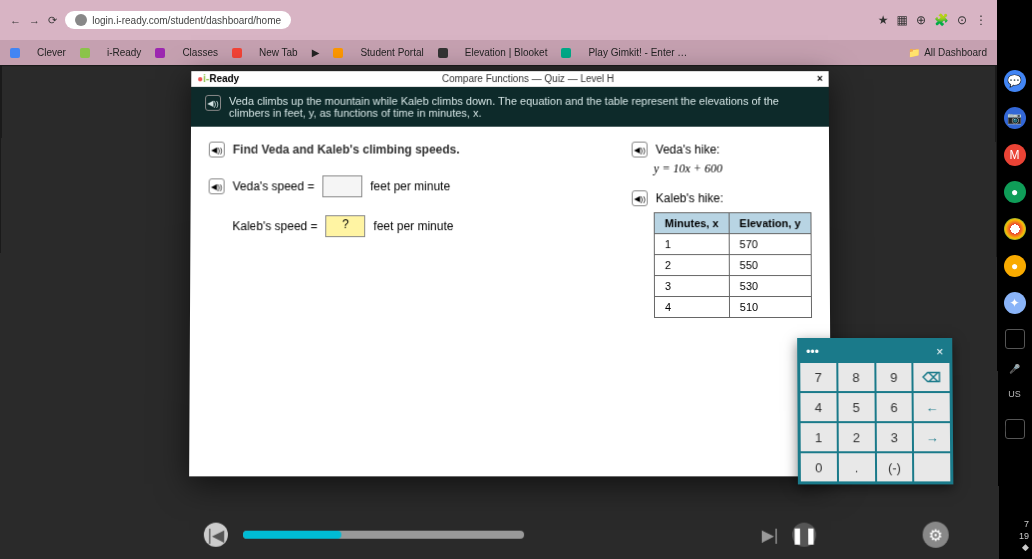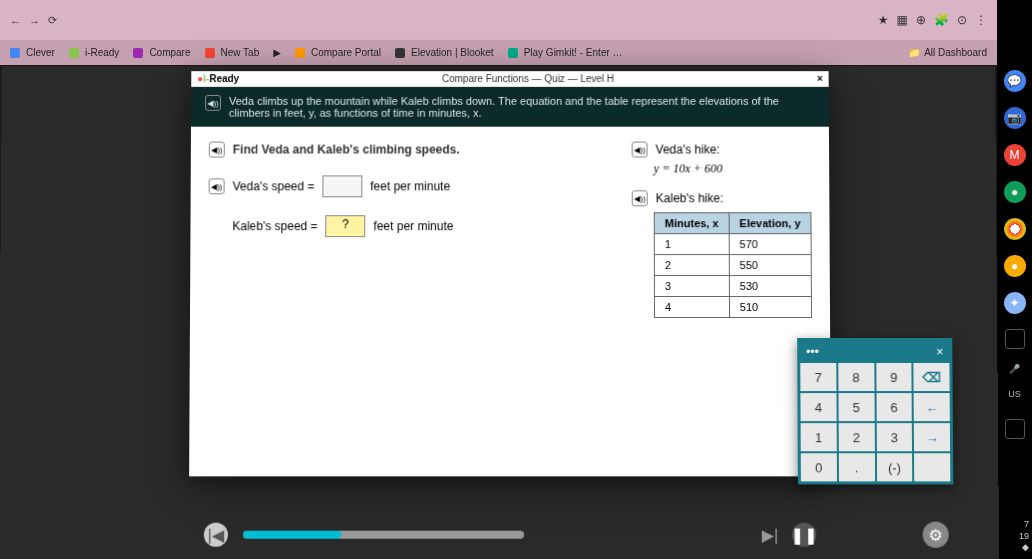--- a/index.html
+++ b/index.html
@@ -22,21 +22,21 @@
   display: flex; align-items: center; font-size: 10px; color: #444;
 }
 .addr-bar .icon { width: 12px; height: 12px; background:#888; border-radius:50%; margin-right:5px;}
 .top-icons { margin-left: auto; display: flex; gap: 8px; align-items:center; font-size:12px;}
 .bookmark-bar {
   position: absolute; top: 40px; left: 0; right: 35px;
   height: 25px; background: #c5a0b0;
   display: flex; align-items: center; padding: 0 10px;
   font-size: 10px; color: #222; gap: 14px;
 }
-.bookmark-bar .bk { display:flex; align-items:center; gap:6px; cursor:pointer;}
+.bookmark-bar .bk { display:flex; align-items:center; gap:17px; cursor:pointer;}
 .bk-icon{width:10px;height:10px;background:#666;border-radius:2px;}
 .all-bk {margin-left:auto; display:flex; align-items:center; gap:3px;}
 
 .right-sidebar {
   position: absolute; right: 0; top: 0; bottom: 0; width: 35px;
   background: #000; display: flex; flex-direction: column;
   align-items: center; padding-top: 70px; gap: 15px;
 }
 .rs-icon { width: 22px; height: 22px; border-radius: 50%;
   display:flex; align-items:center; justify-content:center;
@@ -112,20 +112,24 @@
   background:#888;display:flex;align-items:center;justify-content:center;color:#fff;cursor:pointer;}
 .time-corner{position:absolute;bottom:5px;right:3px;color:#ccc;font-size:9px;text-align:right;line-height:1.3;}
 </style>
 </head>
 <body>
 
 <div class="browser-top">
   <span class="nav-btn">←</span>
   <span class="nav-btn">→</span>
   <span class="nav-btn">⟳</span>
+  <div class="addr-bar">
+    <span class="icon"></span>
+    <span>login.i-ready.com/student/dashboard/home</span>
+  </div>
   <div class="top-icons">
     <span>★</span>
     <span>▦</span>
     <span>⊕</span>
     <span>🧩</span>
     <span>⊙</span>
     <span>⋮</span>
   </div>
 </div>
 
@@ -133,30 +137,30 @@
   <span class="bk">
       <span class="bk-icon" style="background:#4285f4"></span>
       <span>Clever</span>
     </span>
   <span class="bk">
       <span class="bk-icon" style="background:#8bc34a"></span>
       <span>i-Ready</span>
     </span>
   <span class="bk">
       <span class="bk-icon" style="background:#9c27b0"></span>
-      <span>Compare</span>
+      <span>Classes</span>
     </span>
   <span class="bk">
       <span class="bk-icon" style="background:#f44336"></span>
       <span>New Tab</span>
     </span>
   <span class="bk">▶</span>
   <span class="bk">
       <span class="bk-icon" style="background:#ff9800"></span>
-      <span>Compare Portal</span>
+      <span>Student Portal</span>
     </span>
   <span class="bk">
       <span class="bk-icon" style="background:#333"></span>
       <span>Elevation | Blooket</span>
     </span>
   <span class="bk">
       <span class="bk-icon" style="background:#0a8"></span>
       <span>Play Gimkit! - Enter …</span>
     </span>
   <span class="all-bk">📁 <span>All Dashboard</span></span>

